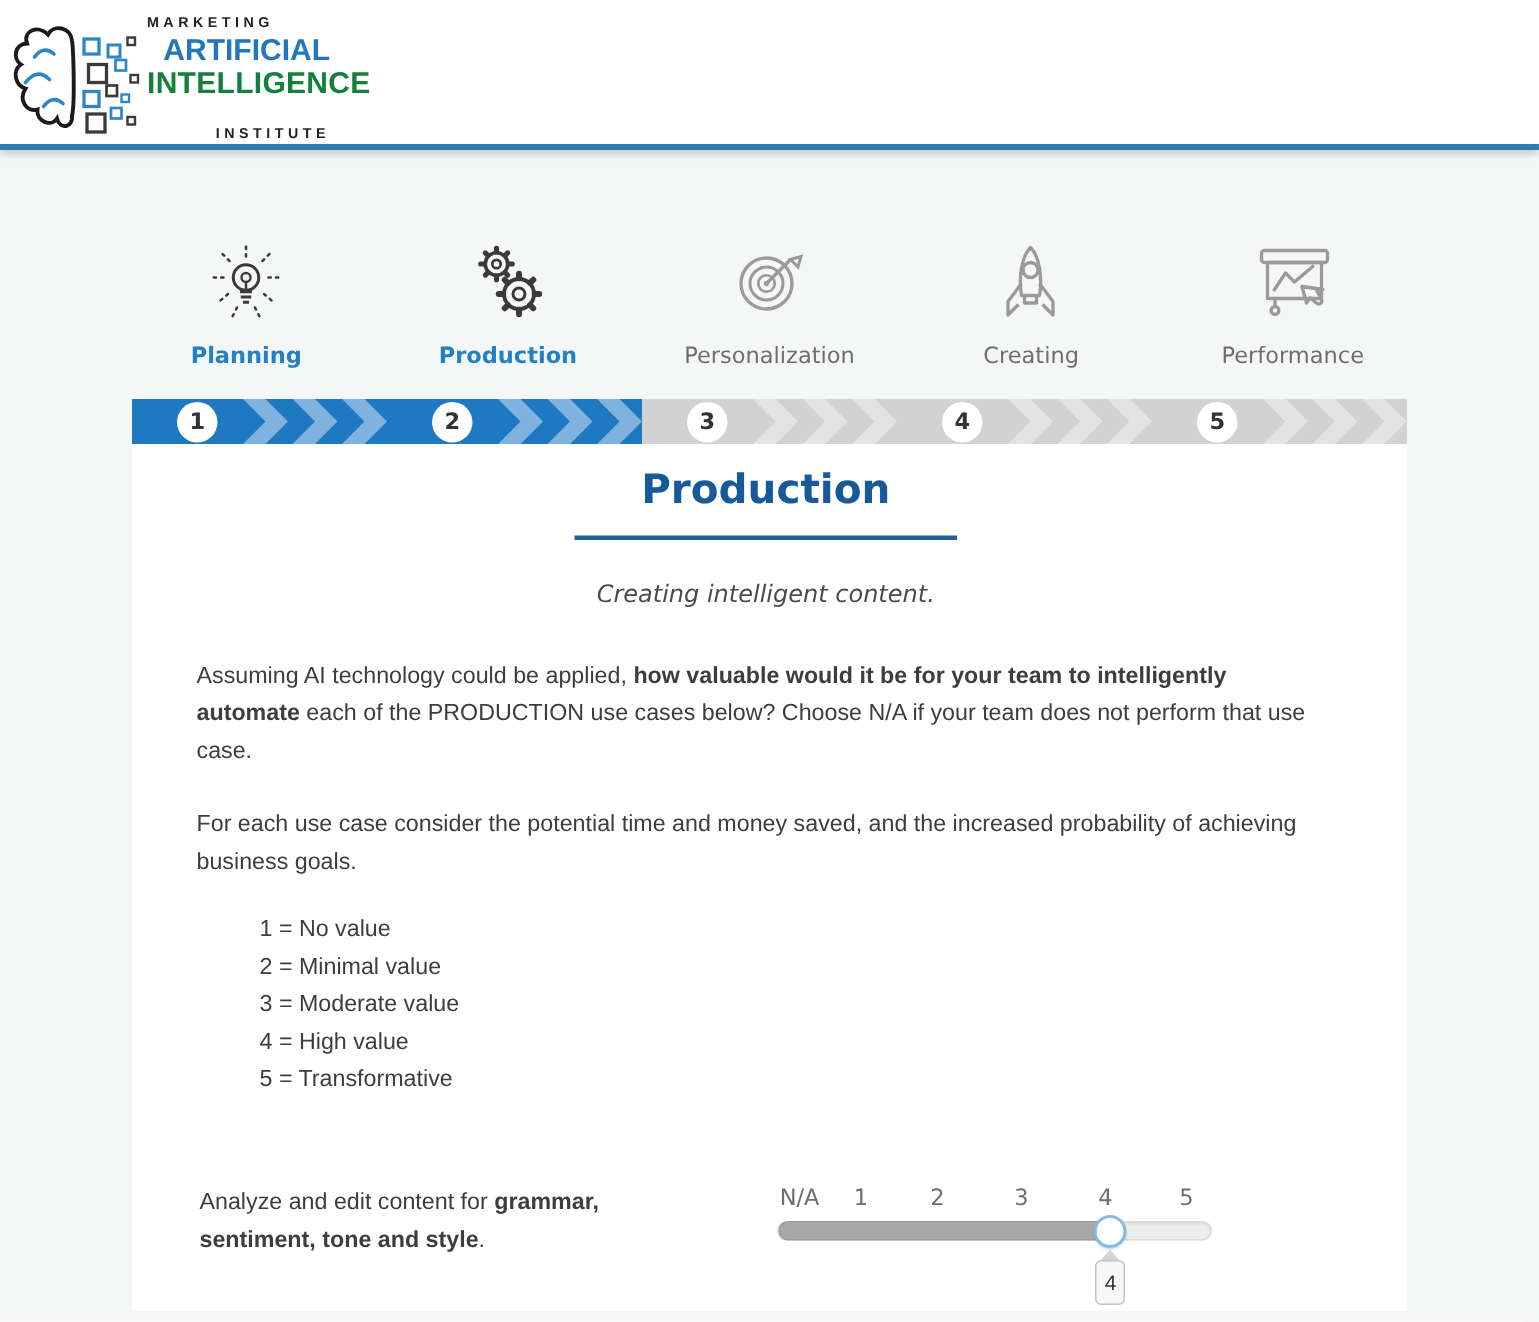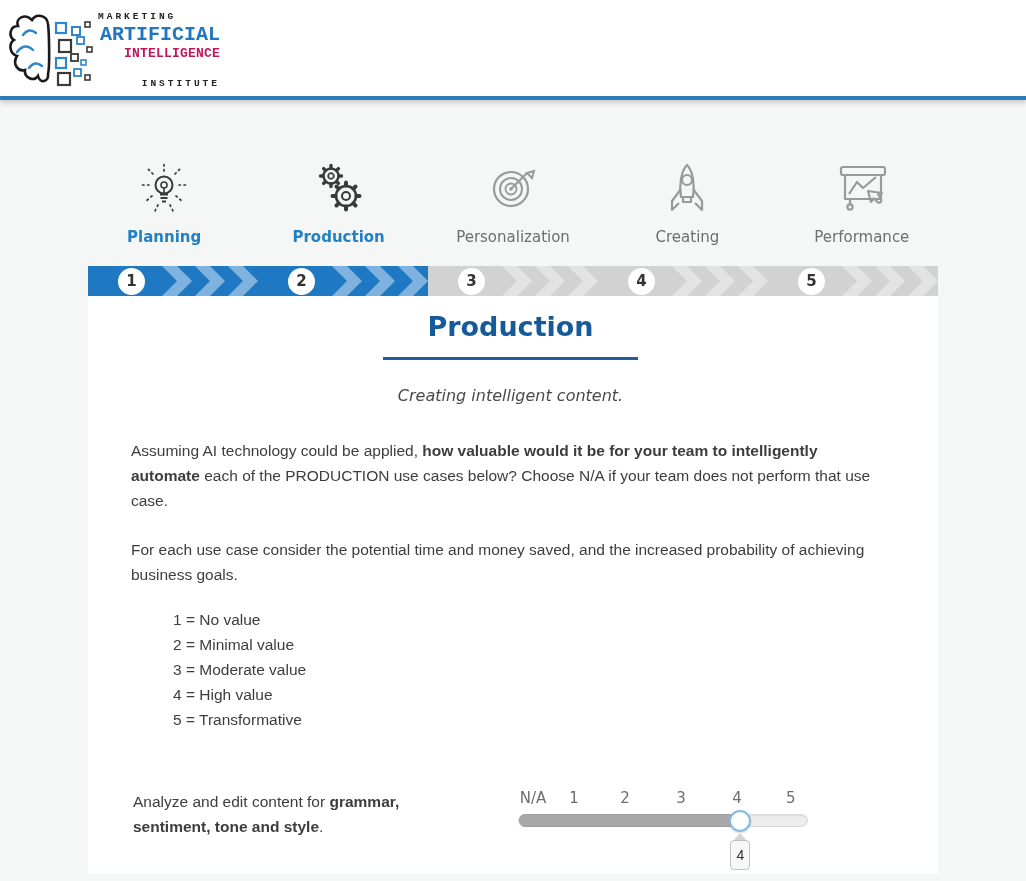--- a/index.html
+++ b/index.html
@@ -6,24 +6,24 @@
   html,body { width:1026px; height:881px; overflow:hidden; background:#f5f6f6;
               font-family:"Liberation Sans", sans-serif; }
 
   
   .site-header { width:1026px; height:100px; background:#ffffff;
                  border-bottom:4px solid #2e7cb5;
                  box-shadow:0 3px 5px rgba(0,0,0,0.18);
                  position:relative; z-index:5; }
   .logo { display:flex; align-items:center; gap:4px; padding:11px 0 0 8px;
           cursor:pointer; width:230px; }
-  .logo-text { width:122px; font-family:Liberation Mono, monospace; line-height:1; }
+  .logo-text { width:122px; font-family:Liberation Sans, sans-serif; line-height:1; }
   .logo-line1 { font-size:9.5px; letter-spacing:3px; color:#222; font-weight:bold; text-align:left; }
   .logo-line2 { font-size:20px; font-weight:bold; color:#2176bd; text-align:right; margin-top:3px; }
-  .logo-line3 { font-size:13px; font-weight:bold; color:#be185d; text-align:right; margin-top:2px; letter-spacing:0.2px; }
+  .logo-line3 { font-size:20px; font-weight:bold; color:#15803d; text-align:right; margin-top:2px; letter-spacing:0.2px; }
   .logo-line4 { font-size:9.5px; letter-spacing:3px; color:#222; font-weight:bold; text-align:right; margin-top:19px; }
 
   
   .stepper { width:850px; margin:0 auto; padding-top:60px; display:flex;gap:22px; }
   .step { width:170px; display:flex; flex-direction:column; align-items:center; }
   .step-icon { width:56px; height:56px; display:flex; align-items:center; justify-content:center; }
   .step-label { margin-top:12px; font-family:"DejaVu Sans", sans-serif; font-size:15px; }
   .step.active .step-label { color:#2181c4; font-weight:bold; }
   .step.inactive .step-label { color:#6e6e6e; }
 

